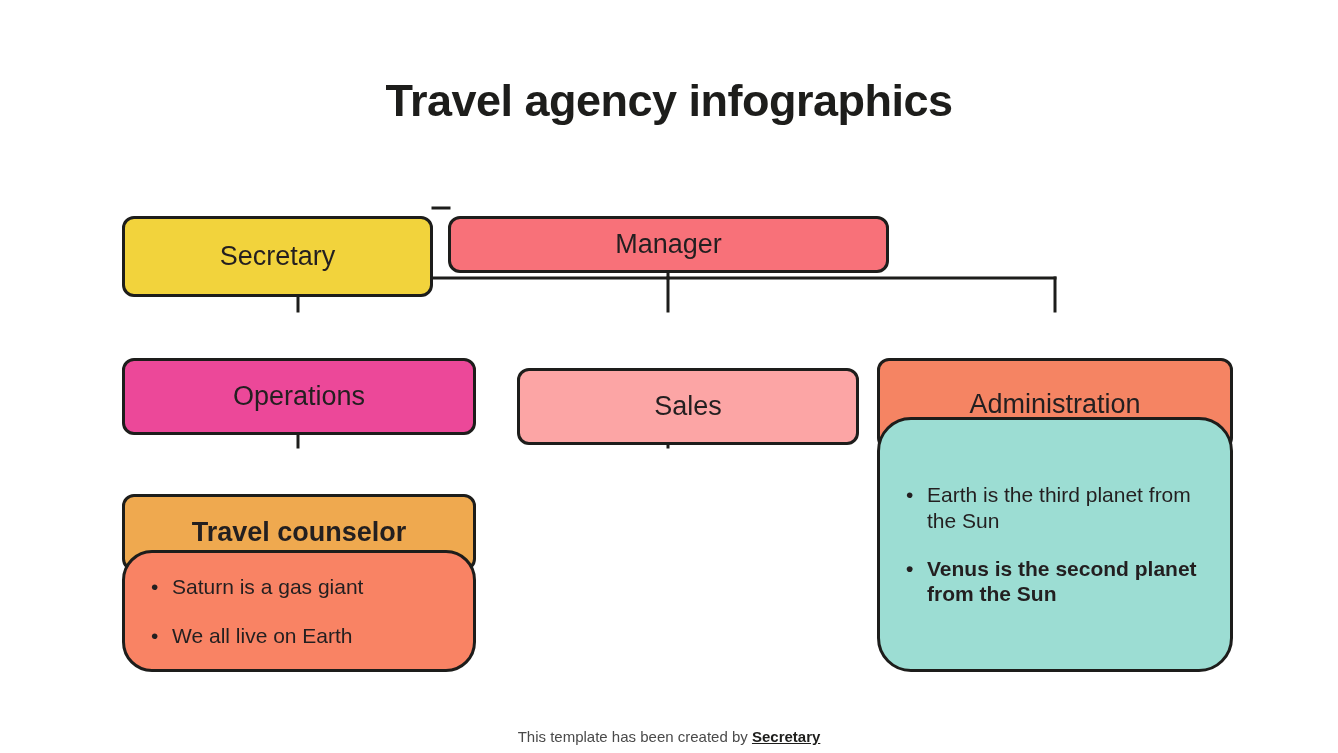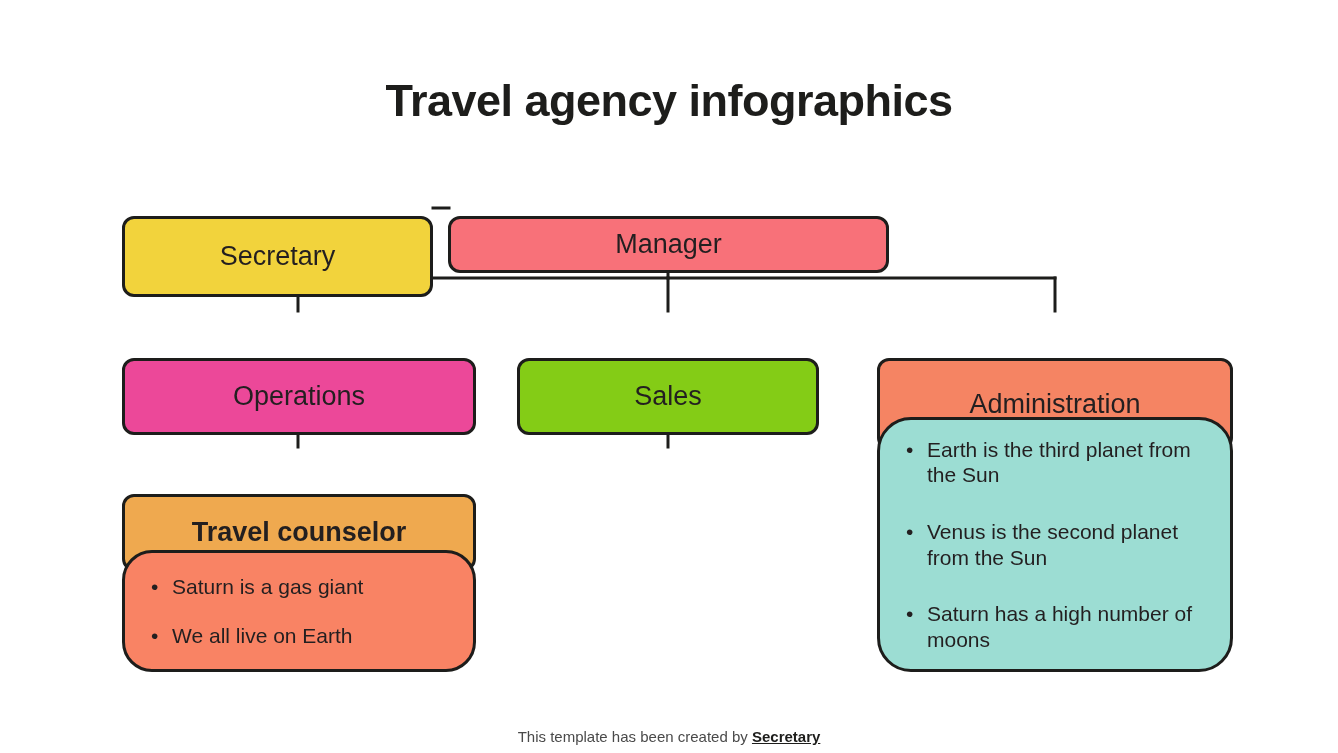--- a/index.html
+++ b/index.html
@@ -74,22 +74,22 @@
   }
   #node-manager {
     left: 448px; top: 168px; width: 441px; height: 57px;
     background: #F87179;
   }
   #node-operations {
     left: 122px; top: 310px; width: 354px; height: 77px;
     background: #ec4899;
   }
   #node-sales {
-    left: 517px; top: 310px; width: 302px; height: 77px;
-    background: #84cc16;
+    left: 517px; top: 320px; width: 342px; height: 77px;
+    background: #fca5a5;
   }
   #node-administration {
     left: 877px; top: 310px; width: 356px; height: 92px;
     background: #F58463;
   }
   #node-travel-counselor {
     left: 122px; top: 446px; width: 354px; height: 77px;
     background: #EFA94F;
   }
   #node-account-executive {
@@ -138,21 +138,21 @@
   #box-operations-notes li { font-size: 21px; }
   #box-operations-notes li + li { margin-top: 23px; }
 
   #box-admin-notes {
     left: 877px; top: 417px; width: 356px; height: 255px;
     background: #9CDDD3;
     border-radius: 34px;
     padding: 0 26px 0 22px;
   }
   #box-admin-notes li { font-size: 21px; }
-  #box-admin-notes li + li { margin-top: 31px; }
+  #box-admin-notes li + li { margin-top: 22px; font-weight: bold; }
 
   
   .footer {
     position: absolute;
     left: 0;
     top: 728px;
     width: 1338px;
     text-align: center;
     font-size: 15px;
     color: #4a4a4a;
@@ -222,19 +222,18 @@
     <ul>
       <li>Saturn is a gas giant</li>
       <li>We all live on Earth</li>
     </ul>
   </div>
 
   <div class="bullet-box" id="box-admin-notes">
     <ul>
       <li>Earth is the third planet from the Sun</li>
       <li>Venus is the second planet from the Sun</li>
-      <li>Saturn has a high number of moons</li>
     </ul>
   </div>
 
   <div class="footer"><span>This template has been created by </span><a class="brand">Secretary</a></div>
 
 </div>
 
 </body></html>

